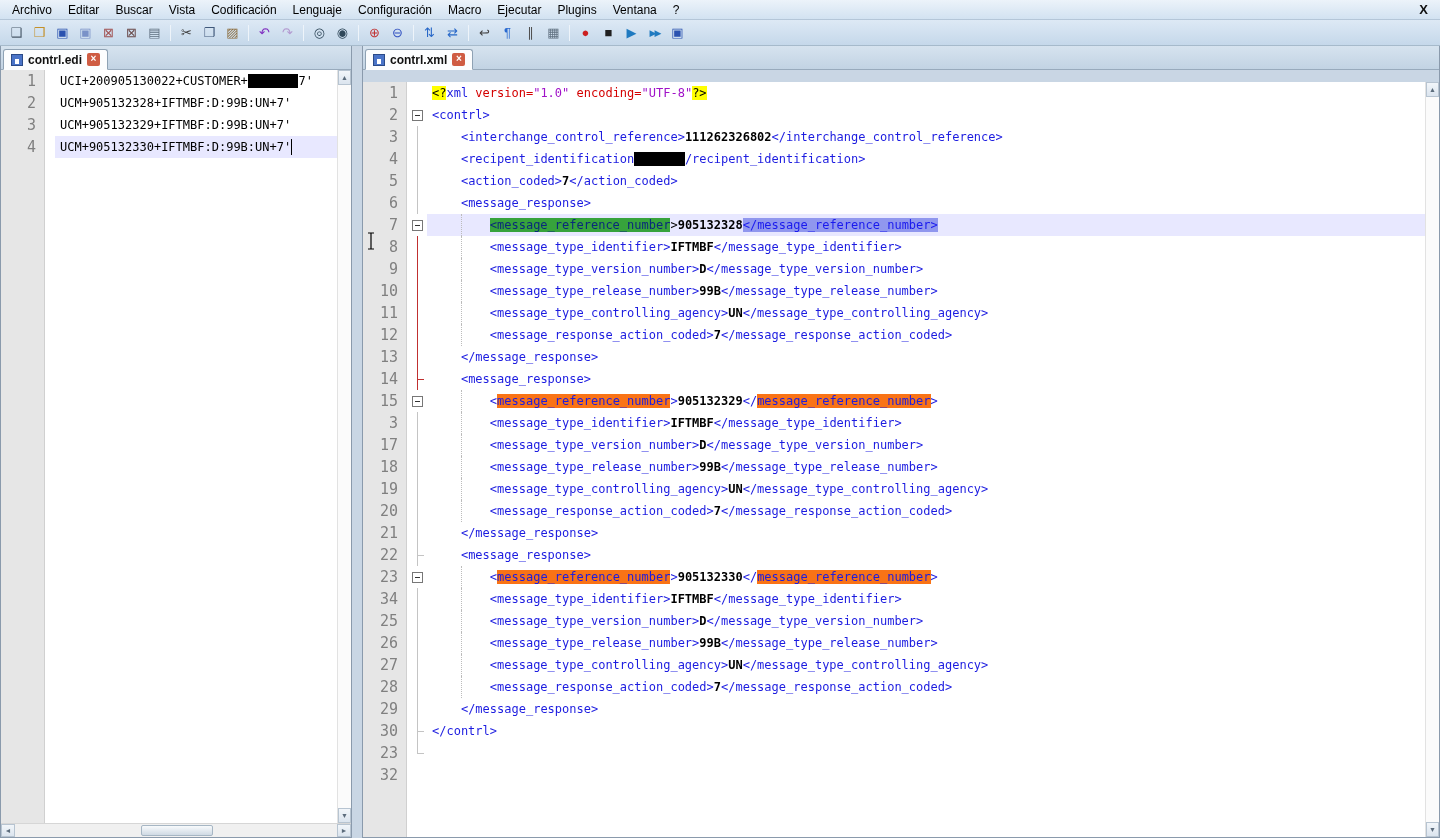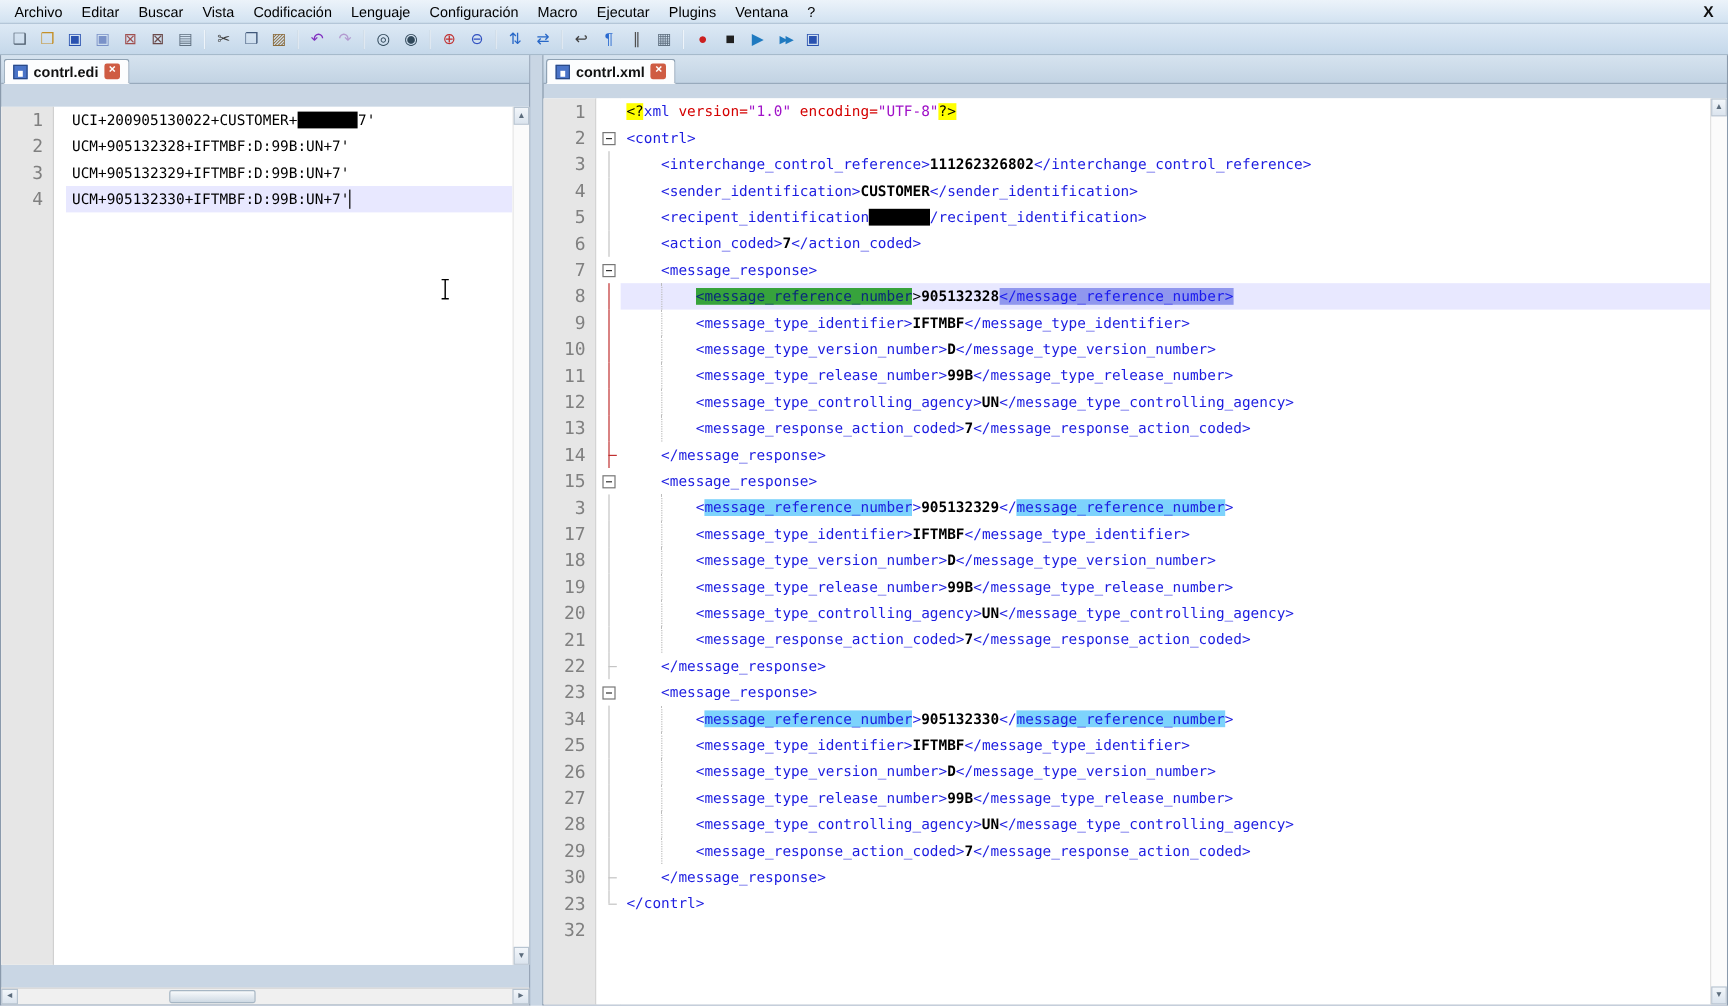--- a/index.html
+++ b/index.html
@@ -18,21 +18,21 @@
   .toolbar { height:26px; display:flex; align-items:center; padding-left:5px;
              background:linear-gradient(#dde9f5,#c5d8ea); border-bottom:1px solid #a6bacb; }
   .tbi { width:21px; height:20px; display:flex; align-items:center; justify-content:center;
          font-size:13px; margin:0 1px; border-radius:2px; cursor:default; }
   .tbi.small { font-size:9px; letter-spacing:-2px; }
   .tbsep { width:1px; height:16px; background:#9cb0c2; border-right:1px solid #eef4fa; margin:0 4px; }
 
   
   .views { flex:1; display:flex; min-height:0; }
   .pane { display:flex; flex-direction:column; min-width:0; border:1px solid #8a9aac; border-top:none; }
-  .pane.left { width:442px; flex:none;gap:19px; }
+  .pane.left { width:352px; flex:none; }
   .pane.right { flex:1;gap:12px; }
   .splitter { width:10px; background:#c9d6e4; }
 
   .tabbar { height:24px; flex:none; background:linear-gradient(#d6e3ef,#c2d3e3);
             display:flex; align-items:flex-end; padding-left:2px; border-bottom:1px solid #98aabc; }
   .tab { display:flex; align-items:center; gap:5px; height:21px; padding:0 7px; margin-bottom:-1px;
          background:#fcfdfe; border:1px solid #8fa2b4; border-bottom:1px solid #fcfdfe;
          border-radius:3px 3px 0 0; font-size:12px; font-weight:bold; color:#111; }
   .fico { width:12px; height:12px; background:#4a74c8; border:1px solid #2a4a88; position:relative; flex:none; }
   .fico::after { content:""; position:absolute; left:3px; right:3px; bottom:1px; height:5px; background:#fff; }
@@ -56,21 +56,21 @@
   .code { flex:1; position:relative; overflow:hidden; background:#fff;
           font-family:"DejaVu Sans Mono","Liberation Mono",monospace; font-size:12px; }
   .line { height:22px; line-height:22px; white-space:pre; position:relative; padding-left:5px; }
   .line.cur { background:#e8e8ff; }
   .sg-p  { color:#000; }
   .sg-pb { color:#000; font-weight:bold; }
   .sg-t  { color:#1c1ce0; }
   .sg-a  { color:#d40000; }
   .sg-s  { color:#a012c8; }
   .sg-y  { color:#000; background:#ffff00; }
-  .sg-gh { color:#1c1ce0; background:#7dd3fc; }
+  .sg-gh { color:#1c1ce0; background:#f97316; }
   .sg-go { color:#0a2a7a; background:#37a33c; }
   .sg-vc { color:#1a1aee; background:#9097ee; }
   .sg-rd { color:#fff; background:#000; }
   .ig { position:absolute; top:0; bottom:0; left:calc(5px + 4ch); border-left:1px dotted #bcbcbc; }
   .caret { position:absolute; top:3px; left:calc(5px + 32ch); width:1px; height:16px; background:#000; }
 
   .vscroll { width:14px; flex:none; background:#fbfbfb; border-left:1px solid #e2e2e2;
              display:flex; flex-direction:column; justify-content:space-between; }
   .sbtn { height:15px; background:linear-gradient(#f2f6fa,#dbe4ee); border:1px solid #b7c4d1;
           color:#5c6c7c; font-size:7px; display:flex; align-items:center; justify-content:center; }
@@ -277,21 +277,20 @@
             <div class="fc v g"></div>
             <div class="fc v g"></div>
             <div class="fc t g"></div>
             <div class="fc c g"></div>
             <div class="fc"></div>
           </div>
         <div class="code">
             <div class="line"><span class="sg-y">&lt;?</span><span class="sg-t">xml</span><span class="sg-a"> version=</span><span class="sg-s">"1.0"</span><span class="sg-a"> encoding=</span><span class="sg-s">"UTF-8"</span><span class="sg-y">?&gt;</span></div>
             <div class="line"><span class="sg-t">&lt;contrl&gt;</span></div>
             <div class="line"><span class="sg-p">    </span><span class="sg-t">&lt;interchange_control_reference&gt;</span><span class="sg-pb">111262326802</span><span class="sg-t">&lt;/interchange_control_reference&gt;</span></div>
-            <div class="line"><span class="sg-p">    </span><span class="sg-t">&lt;sender_identification&gt;</span><span class="sg-pb">CUSTOMER</span><span class="sg-t">&lt;/sender_identification&gt;</span></div>
             <div class="line"><span class="sg-p">    </span><span class="sg-t">&lt;recipent_identification</span><span class="sg-rd">       </span><span class="sg-t">/recipent_identification&gt;</span></div>
             <div class="line"><span class="sg-p">    </span><span class="sg-t">&lt;action_coded&gt;</span><span class="sg-pb">7</span><span class="sg-t">&lt;/action_coded&gt;</span></div>
             <div class="line"><span class="sg-p">    </span><span class="sg-t">&lt;message_response&gt;</span></div>
             <div class="line cur"><span class="sg-p">        </span><span class="sg-go">&lt;message_reference_number</span><span class="sg-p">&gt;</span><span class="sg-pb">905132328</span><span class="sg-vc">&lt;/message_reference_number&gt;</span><i class="ig"></i></div>
             <div class="line"><span class="sg-p">        </span><span class="sg-t">&lt;message_type_identifier&gt;</span><span class="sg-pb">IFTMBF</span><span class="sg-t">&lt;/message_type_identifier&gt;</span><i class="ig"></i></div>
             <div class="line"><span class="sg-p">        </span><span class="sg-t">&lt;message_type_version_number&gt;</span><span class="sg-pb">D</span><span class="sg-t">&lt;/message_type_version_number&gt;</span><i class="ig"></i></div>
             <div class="line"><span class="sg-p">        </span><span class="sg-t">&lt;message_type_release_number&gt;</span><span class="sg-pb">99B</span><span class="sg-t">&lt;/message_type_release_number&gt;</span><i class="ig"></i></div>
             <div class="line"><span class="sg-p">        </span><span class="sg-t">&lt;message_type_controlling_agency&gt;</span><span class="sg-pb">UN</span><span class="sg-t">&lt;/message_type_controlling_agency&gt;</span><i class="ig"></i></div>
             <div class="line"><span class="sg-p">        </span><span class="sg-t">&lt;message_response_action_coded&gt;</span><span class="sg-pb">7</span><span class="sg-t">&lt;/message_response_action_coded&gt;</span><i class="ig"></i></div>
             <div class="line"><span class="sg-p">    </span><span class="sg-t">&lt;/message_response&gt;</span></div>

